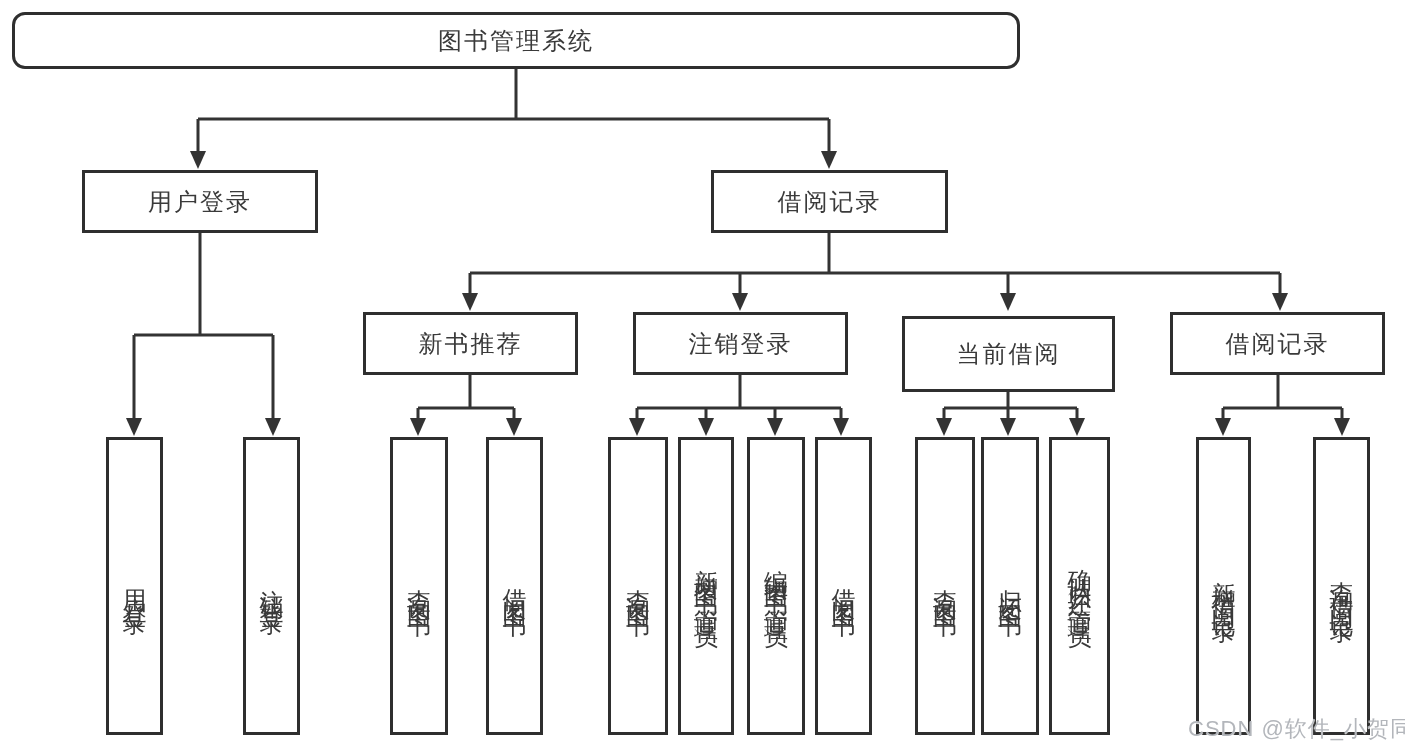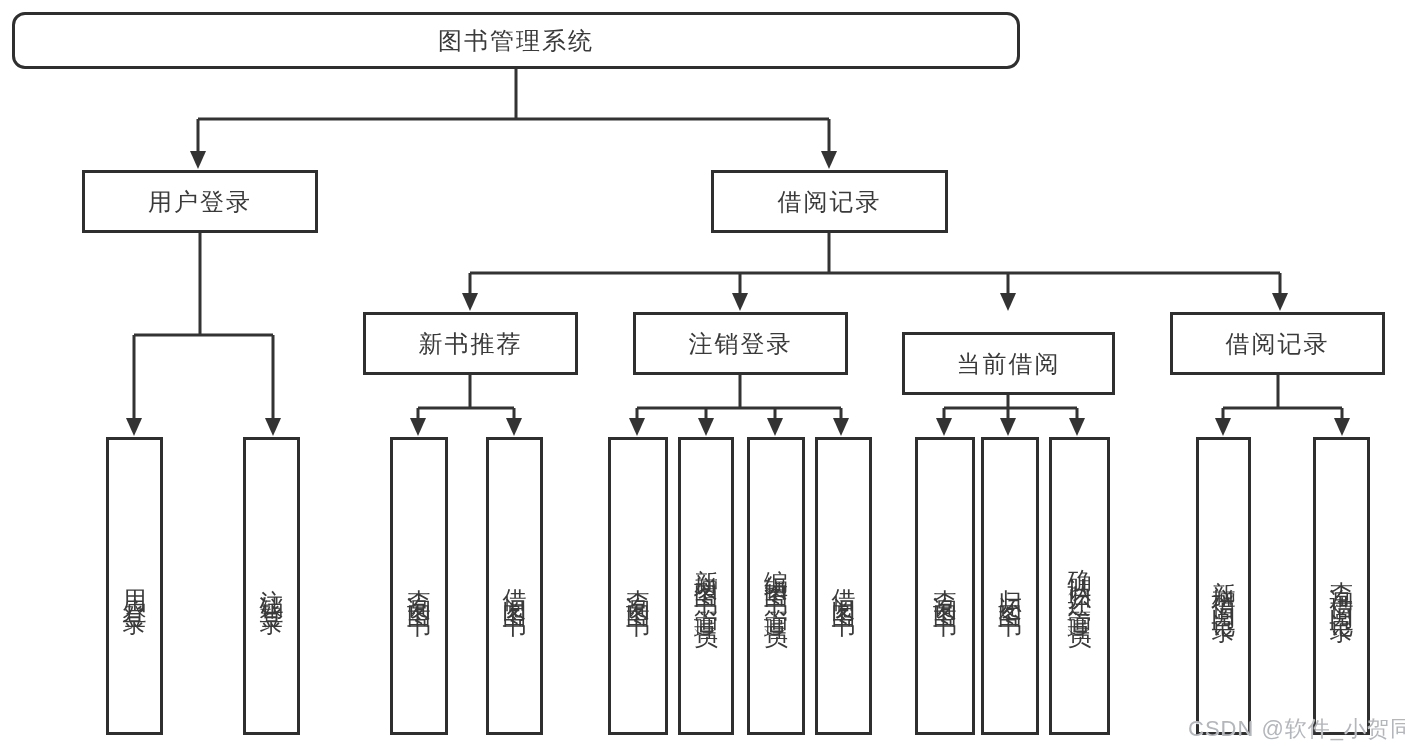--- a/index.html
+++ b/index.html
@@ -42,21 +42,21 @@
     text-align: center;
   }
 
   .node.root    { left: 12px;   top: 12px;  width: 1008px; height: 57px; border-radius: 13px; }
 
   .node.lv2-a   { left: 82px;   top: 170px; width: 236px;  height: 63px; }
   .node.lv2-b   { left: 711px;  top: 170px; width: 237px;  height: 63px; }
 
   .node.lv3-a   { left: 363px;  top: 312px; width: 215px;  height: 63px; }
   .node.lv3-b   { left: 633px;  top: 312px; width: 215px;  height: 63px; }
-  .node.lv3-c   { left: 902px;  top: 332px; width: 213px;  height: 63px; }
+  .node.lv3-c   { left: 902px;  top: 316px; width: 213px;  height: 76px; }
   .node.lv3-d   { left: 1170px; top: 312px; width: 215px;  height: 63px; }
 
   .node.leaf {
     top: 437px;
     height: 298px;
     letter-spacing: 0;
   }
   .node.leaf .vtext {
     writing-mode: vertical-rl;
     text-orientation: mixed;

